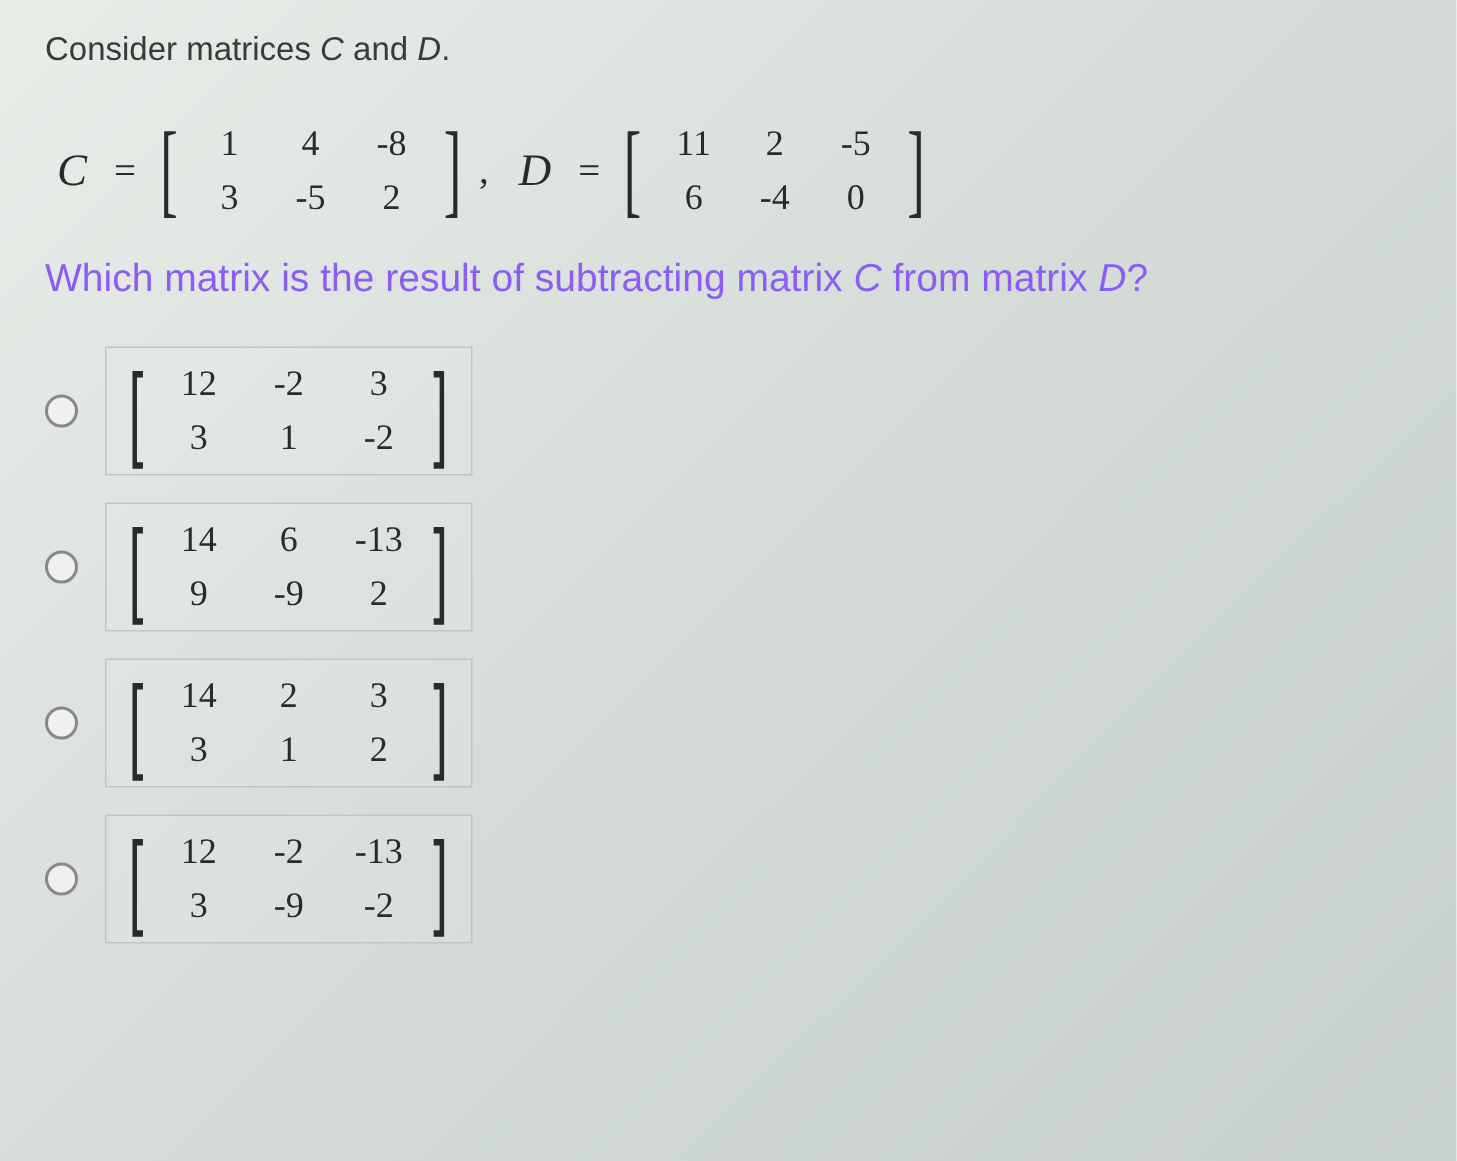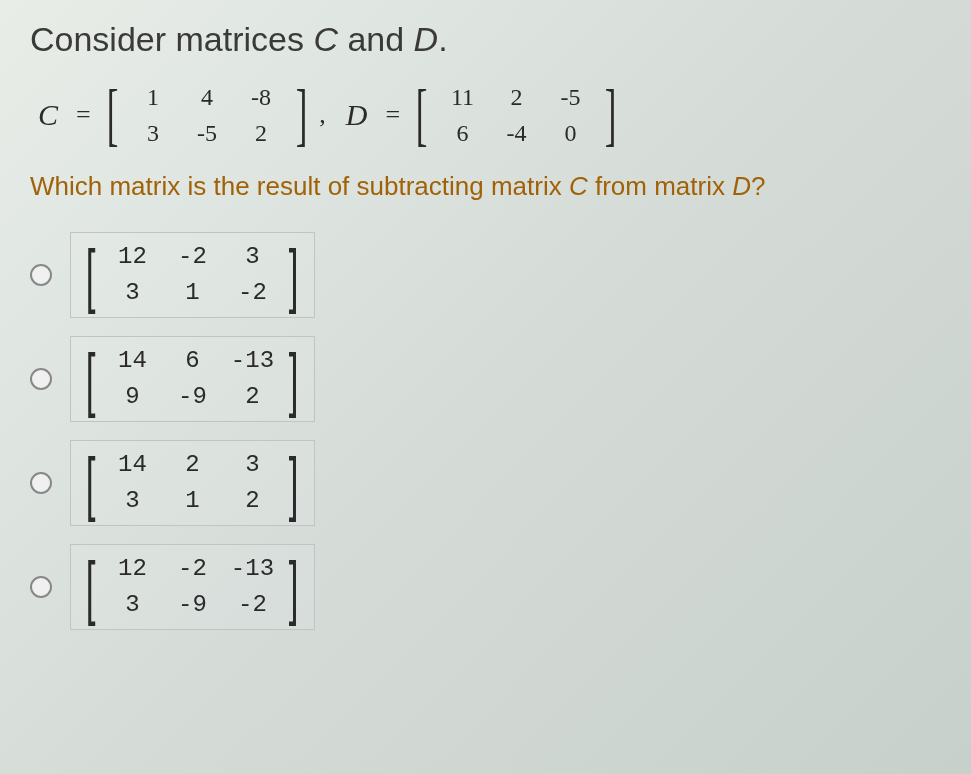--- a/index.html
+++ b/index.html
@@ -6,23 +6,23 @@
     margin: 0;
     padding: 20px 30px;
     font-family: -apple-system, BlinkMacSystemFont, "Segoe UI", Arial, sans-serif;
     background: linear-gradient(135deg, #e8ede8 0%, #d5dcd8 50%, #c8d0cc 100%);
     color: #2a2a2a;
     width: 971px;
     height: 774px;
     box-sizing: border-box;
   }
   .prompt-line {
-    font-size: 34px;
+    font-size: 22px;
     color: #3a3a3a;
-    margin-bottom: 20px;
+    margin-bottom: 32px;
   }
   .italic { font-style: italic; }
   .eq-line {
     display: flex;
     align-items: center;
     font-family: "Times New Roman", serif;
     font-size: 28px;
     margin: 10px 0 20px 0;
   }
   .var { font-style: italic; font-size: 30px; margin: 0 8px; }
@@ -49,21 +49,21 @@
   .mcell {
     width: 54px;
     text-align: center;
     font-size: 24px;
     line-height: 36px;
     font-family: "Times New Roman", serif;
   }
   .comma { font-size: 26px; margin: 0 12px 0 6px; }
   .question-line {
     font-size: 26px;
-    color: #a16207;
+    color: #8b5cf6;
     margin: 10px 0 30px 0;
   }
   .choice {
     display: flex;
     align-items: center;
     margin-bottom: 18px;
   }
   .radio {
     width: 18px;
     height: 18px;
@@ -71,21 +71,21 @@
     border-radius: 50%;
     margin-right: 18px;
     background: #f0f0f0;
     flex-shrink: 0;
   }
   .choice-box {
     border: 1px solid #c0c5c2;
     background: rgba(255,255,255,0.08);
     padding: 6px 10px;
   }
-  .choice .matrix-rows .mcell { width: 60px; font-family: Liberation Mono, monospace; }
+  .choice .matrix-rows .mcell { width: 60px; }
 </style>
 </head>
 <body>
 
 <div class="prompt-line">
   <span>Consider matrices </span><span class="italic">C</span><span> and </span><span class="italic">D</span><span>.</span>
 </div>
 
 <div class="eq-line">
   <span class="var">C</span>

